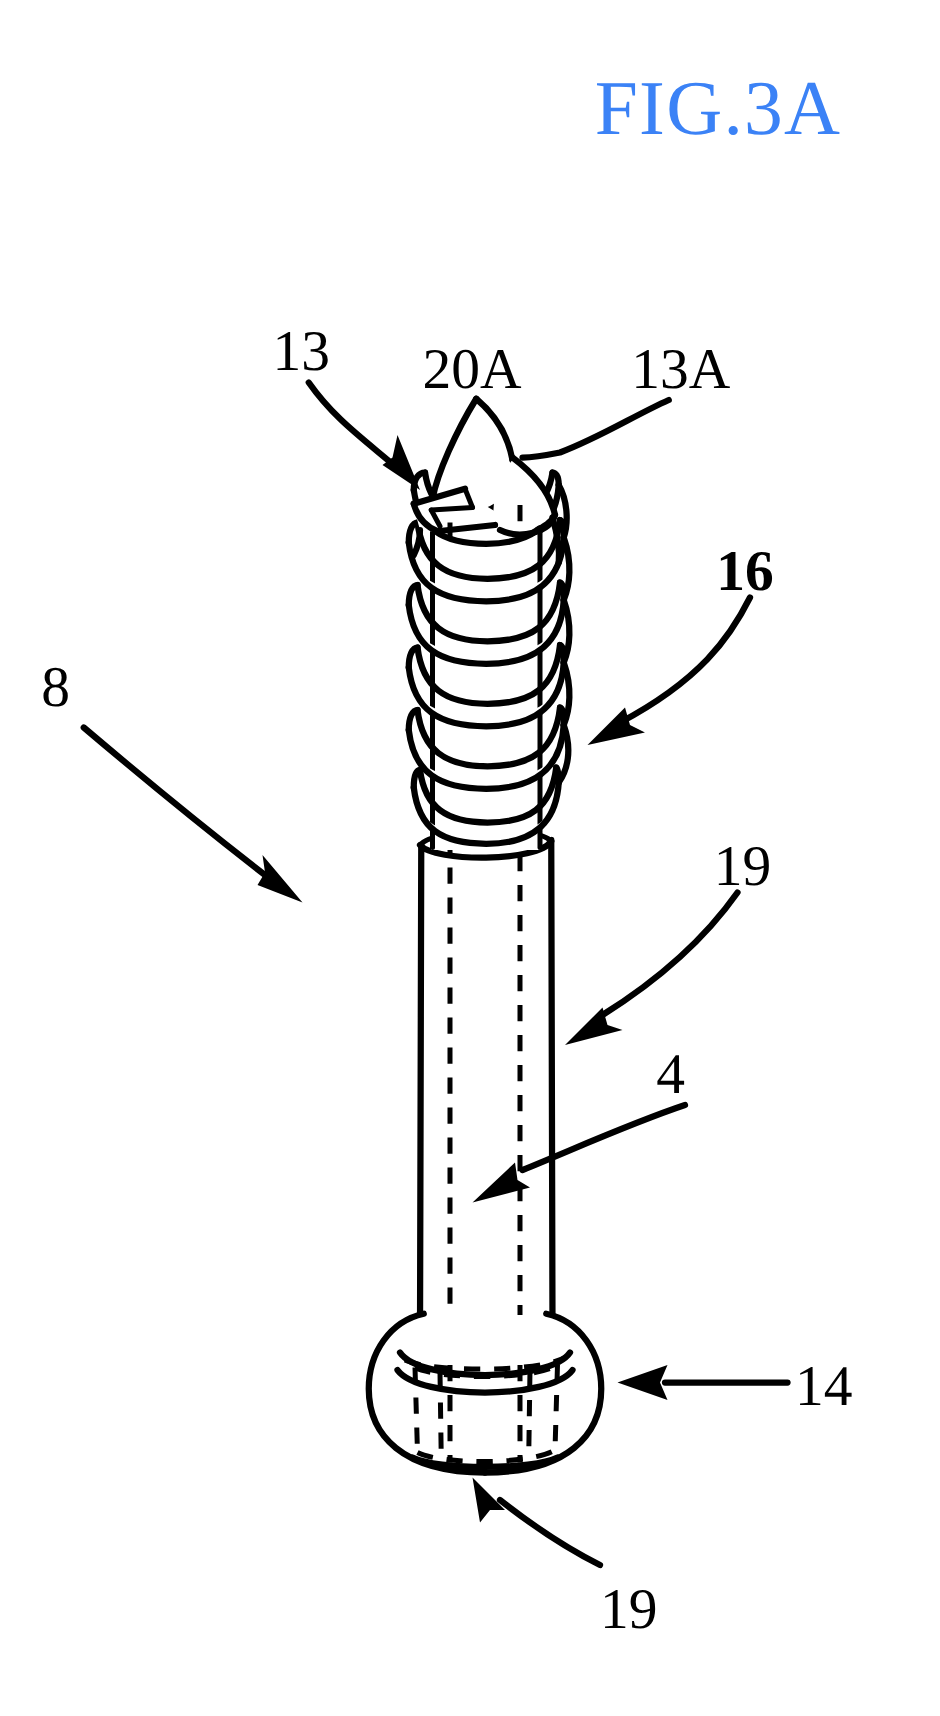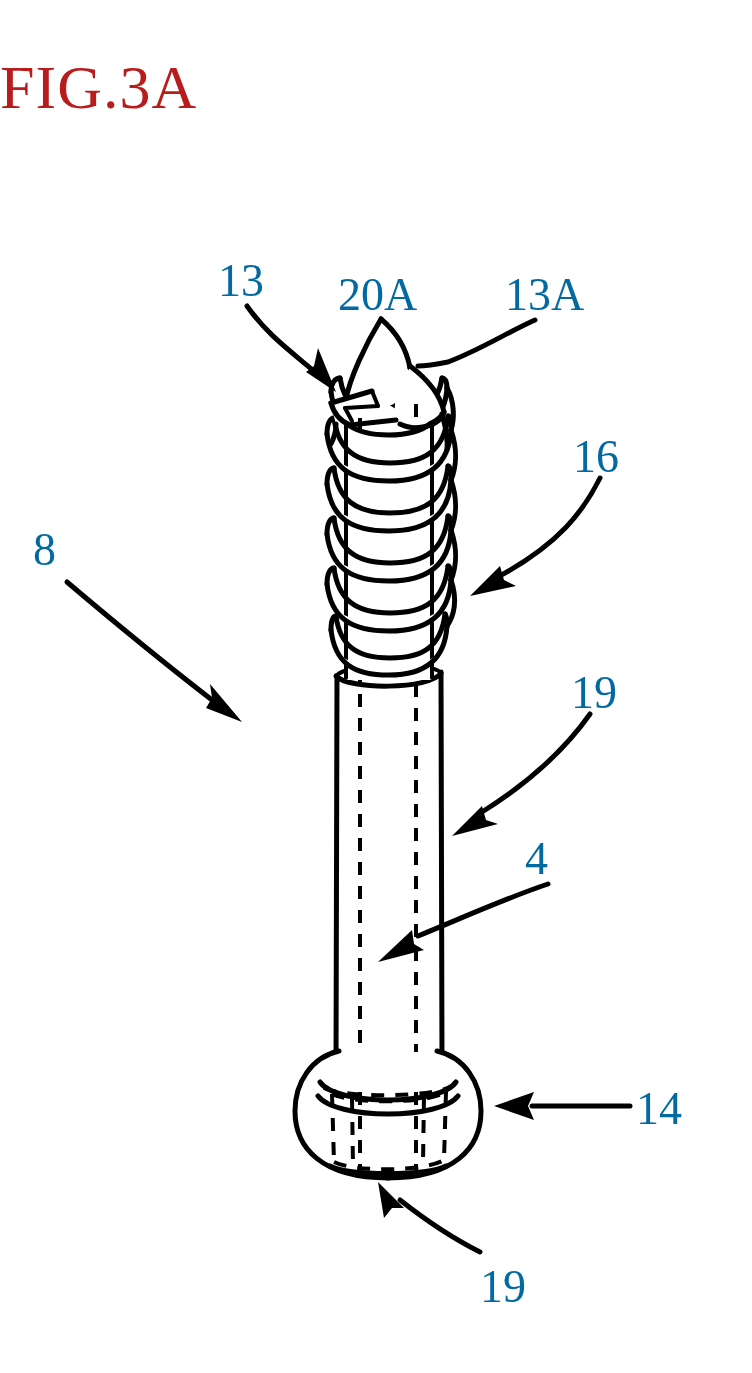--- a/index.html
+++ b/index.html
@@ -19,34 +19,34 @@
     position: absolute;
     inset: 0;
     width: 752px;
     height: 1373px;
   }
   .fig-title {
     position: absolute;
     top: 56px;
     left: 0;
     width: 673px;
-    text-align: left;
+    text-align: right;
     font-family: "Liberation Serif", serif;
     font-size: 62px;
     letter-spacing: 1px;
     line-height: 1;
-    color: #b91c1c;
+    color: #3b82f6;
     white-space: nowrap;
   }
   .ref-label {
     position: absolute;
     font-family: "Liberation Serif", serif;
     font-size: 46px;
     line-height: 1;
-    color: #0369a1;
+    color: #000000;
     white-space: nowrap;
   }
   svg.art {
     position: absolute;
     top: 0;
     left: 0;
     width: 752px;
     height: 1373px;
     overflow: visible;
   }
@@ -247,20 +247,20 @@
 
       <path class="leader" d="M480 1252 C 452 1238, 428 1222, 400 1200"></path>
       <polygon class="arrowfill" points="378,1182 404,1208 392,1208 384,1218"></polygon>
     </g>
 
   </svg>
 
   <div class="ref-label" style="left:218px; top:258px;">13</div>
   <div class="ref-label" style="left:338px; top:272px;">20A</div>
   <div class="ref-label" style="left:505px; top:272px;">13A</div>
-  <div class="ref-label" style="left:573px; top:434px;">16</div>
+  <div class="ref-label" style="left:573px; top:434px;font-weight:bold;">16</div>
   <div class="ref-label" style="left:33px; top:527px;">8</div>
   <div class="ref-label" style="left:571px; top:670px;">19</div>
   <div class="ref-label" style="left:525px; top:836px;">4</div>
   <div class="ref-label" style="left:636px; top:1086px;">14</div>
   <div class="ref-label" style="left:480px; top:1264px;">19</div>
 
 </div>
 
 </body></html>

